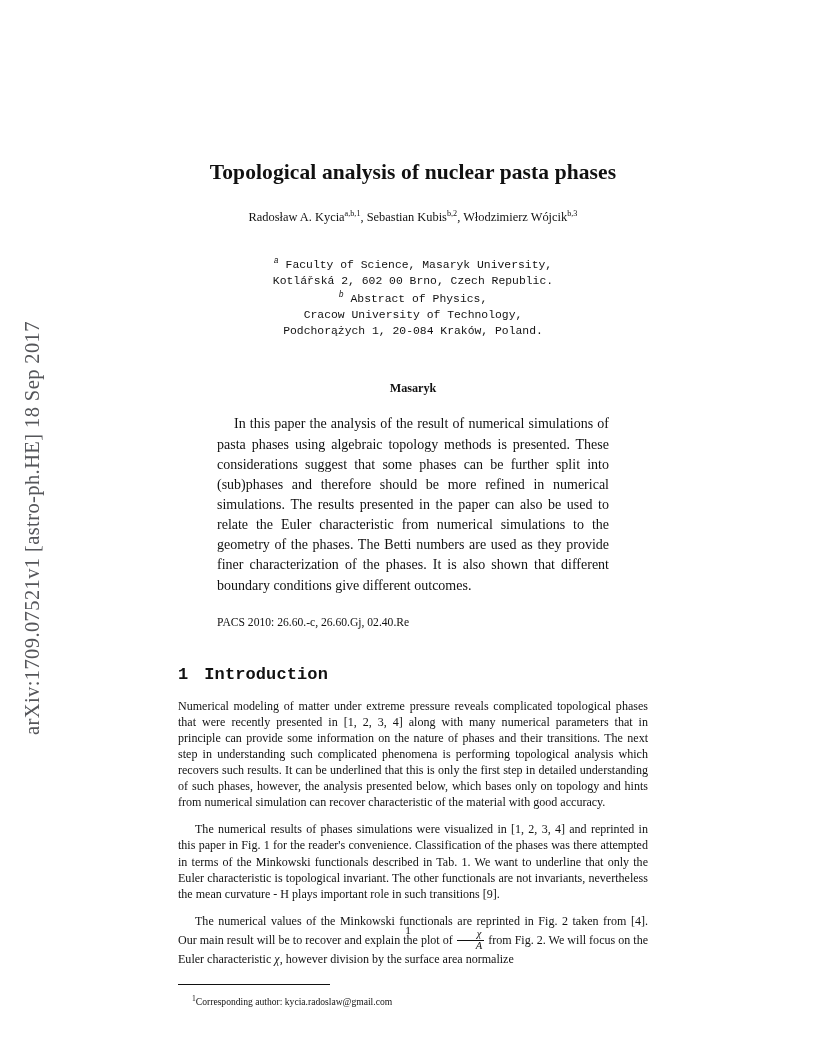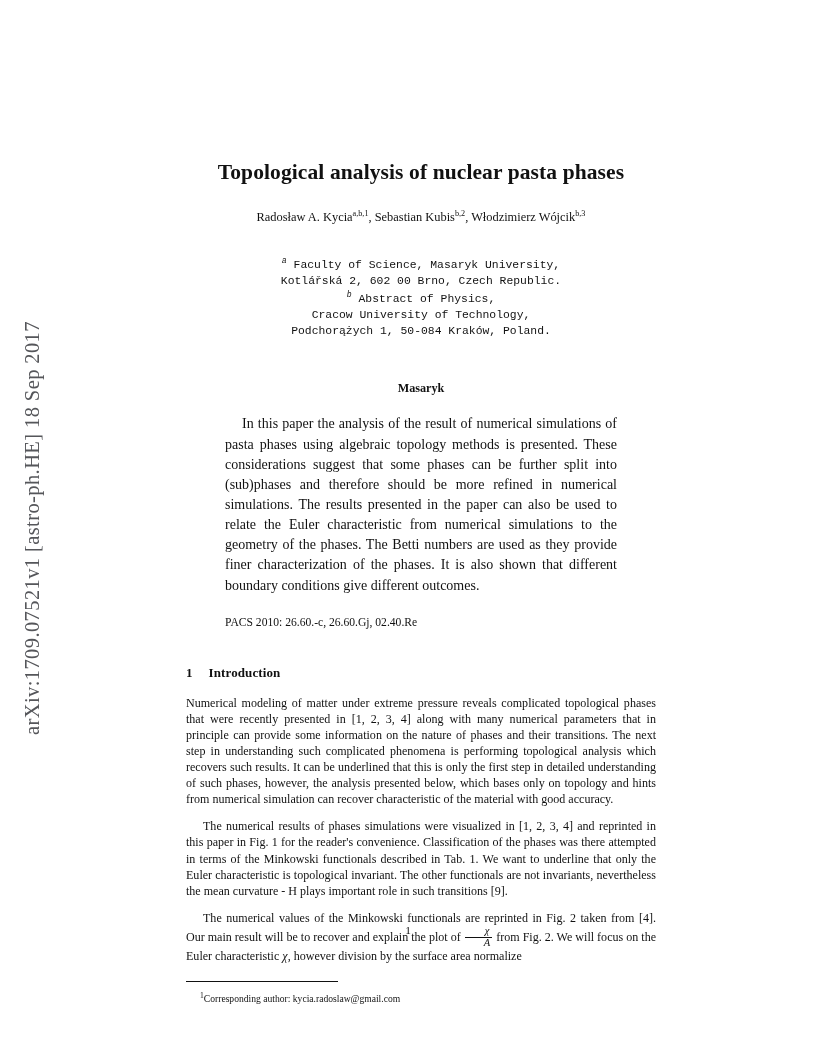--- a/index.html
+++ b/index.html
@@ -35,21 +35,21 @@
     font-family: "Liberation Serif", serif;
     font-size: 20.5px;
     letter-spacing: 0.4px;
     color: #55565a;
     white-space: nowrap;
   }
 
   
   .page {
     position: absolute;
-    left: 186px;
+    left: 178px;
     top: 0;
     width: 470px;
     height: 1056px;
   }
 
   .title {
     margin: 0;
     padding-top: 160px;
     font-size: 21.5px;
     font-weight: bold;
@@ -90,23 +90,24 @@
   }
 
   .pacs {
     margin: 20px auto 0 auto;
     width: 392px;
     font-size: 11.6px;
   }
 
   h2.section {
     margin: 36px 0 0 0;
-    font-size: 13px;
+    font-size: 17px;
     font-weight: bold;
     letter-spacing: 0.1px;
+    font-family: Liberation Mono, monospace;
   }
   h2.section .secnum { margin-right: 16px; }
 
   p.body {
     margin: 11px 0 0 0;
     font-size: 12.05px;
     line-height: 1.335;
     text-align: justify;
   }
   p.body.indent { text-indent: 17px; }
@@ -178,21 +179,21 @@
       <span>Kotlářská 2, 602 00 Brno, Czech Republic.</span>
     </div>
     <div>
       <sup>b</sup>
       <span>Abstract of Physics,</span>
     </div>
     <div>
       <span>Cracow University of Technology,</span>
     </div>
     <div>
-      <span>Podchorążych 1, 50-084 Kraków, Poland.</span>
+      <span>Podchorążych 1, 20-084 Kraków, Poland.</span>
     </div>
   </div>
 
   <div class="abstract-head">Masaryk</div>
   <div class="abstract-body">In this paper the analysis of the result of numerical simulations of pasta phases using algebraic topology methods is presented. These considerations suggest that some phases can be further split into (sub)phases and therefore should be more refined in numerical simulations. The results presented in the paper can also be used to relate the Euler characteristic from numerical simulations to the geometry of the phases. The Betti numbers are used as they provide finer characterization of the phases. It is also shown that different boundary conditions give different outcomes.</div>
 
   <div class="pacs">PACS 2010: 26.60.-c, 26.60.Gj, 02.40.Re</div>
 
   <h2 class="section">
     <span class="secnum">1</span><span>Introduction</span>

